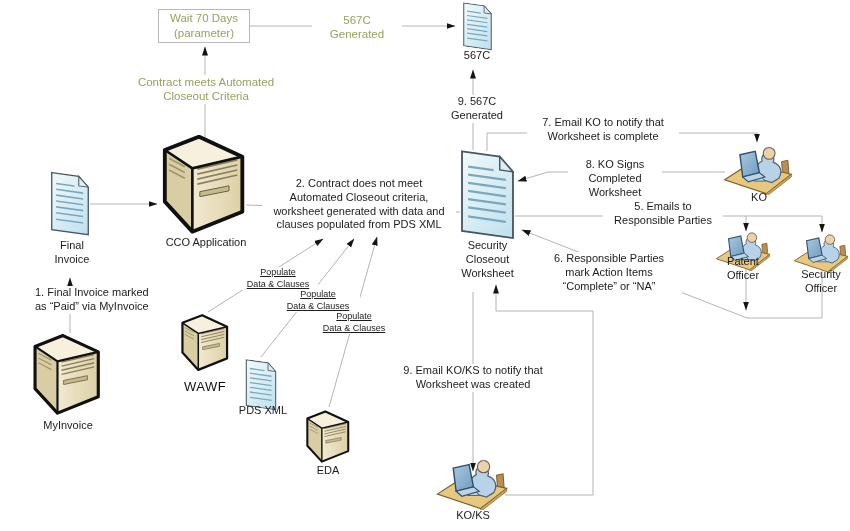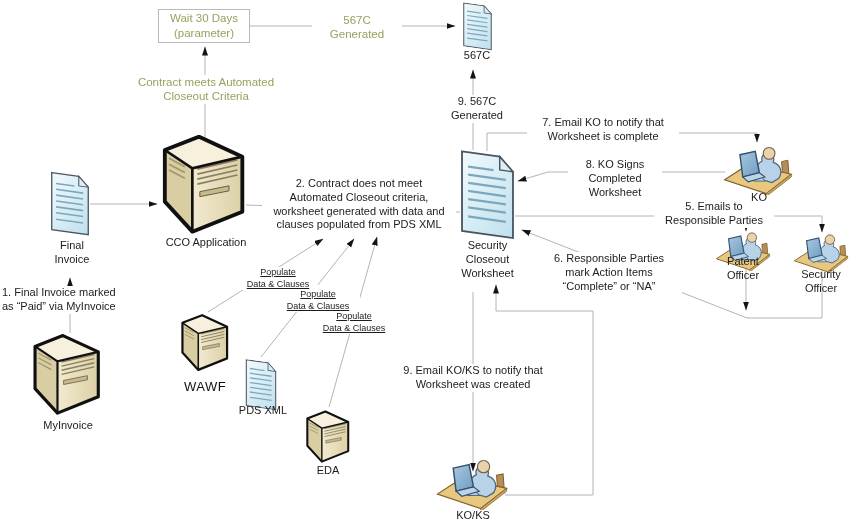--- a/index.html
+++ b/index.html
@@ -7,21 +7,21 @@
     position:relative;width:850px;height:531px;background:#ffffff;overflow:hidden;
     font-family:"Liberation Sans", sans-serif;
   }
   .lbl{
     position:absolute;white-space:pre-line;text-align:center;
     font-size:11px;line-height:1.25;color:#1c1c1c;z-index:3;
   }
   .bg{background:#ffffff;}
   .olive{color:#9aa05f;font-size:11.5px;}
   .small{font-size:9px;line-height:1.3;text-decoration:underline;}
-  .leftal{text-align:left;}
+  .leftal{text-align:left;margin-left:33px;}
   .wawf-font{font-size:13px;letter-spacing:.5px;color:#111;}
   #waitbox{
     position:absolute;left:158px;top:9px;width:92px;height:34px;
     border:1px solid #b9b9b9;background:#fff;box-sizing:border-box;
     display:flex;align-items:center;justify-content:center;z-index:3;
   }
   svg.layer{position:absolute;left:0;top:0;z-index:1;}
 </style>
 </head>
 <body>
@@ -133,38 +133,38 @@
       </g>
     <g>
       <use href="#sym-person" x="791" y="233" width="60" height="40"></use>
       </g>
     <g>
       <use href="#sym-person" x="434" y="458" width="76" height="52"></use>
       </g>
   </svg>
 
   <div id="waitbox">
-    <div class="olive" style="text-align:center;white-space:pre-line;line-height:1.3">Wait 30 Days
+    <div class="olive" style="text-align:center;white-space:pre-line;line-height:1.3">Wait 70 Days
 (parameter)</div>
   </div>
 
   <div class="lbl olive bg" style="left:312px;top:13px;width:90px">567C
 Generated</div>
   <div class="lbl olive bg" style="left:128px;top:75px;width:156px">Contract meets Automated
 Closeout Criteria</div>
 
   <div class="lbl bg leftal" style="left:2px;top:286px;width:132px">1. Final Invoice marked
 as “Paid” via MyInvoice</div>
   <div class="lbl bg" style="left:262px;top:177px;width:194px">2. Contract does not meet
 Automated Closeout criteria,
 worksheet generated with data and
 clauses populated from PDS XML</div>
   <div class="lbl bg" style="left:397px;top:364px;width:152px">9. Email KO/KS to notify that
 Worksheet was created</div>
-  <div class="lbl bg" style="left:654px;top:200px;width:120px">5. Emails to
+  <div class="lbl bg" style="left:603px;top:200px;width:120px">5. Emails to
 Responsible Parties</div>
   <div class="lbl bg" style="left:536px;top:252px;width:146px">6. Responsible Parties
 mark Action Items
 “Complete” or “NA”</div>
   <div class="lbl bg" style="left:527px;top:116px;width:152px">7. Email KO to notify that
 Worksheet is complete</div>
   <div class="lbl bg" style="left:568px;top:158px;width:94px">8. KO Signs
 Completed
 Worksheet</div>
   <div class="lbl bg" style="left:441px;top:95px;width:72px">9. 567C

